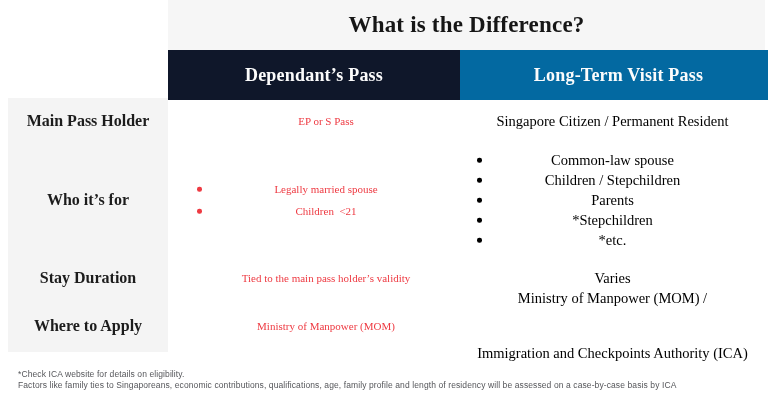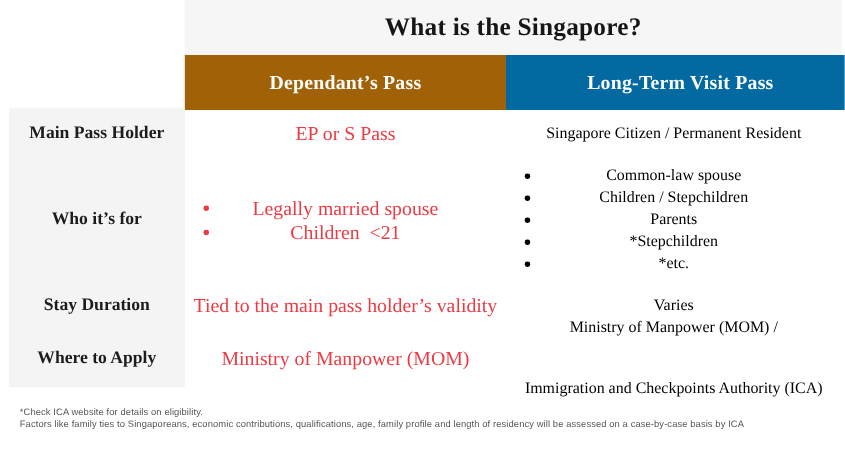--- a/index.html
+++ b/index.html
@@ -14,39 +14,39 @@
   }
   .title-bar h1 {
     margin:0; font-size:23px; font-weight:600; color:#161616; letter-spacing:0.2px;
   }
   
   .hdr {
     position:absolute; top:50px; height:50px;
     display:flex; align-items:center; justify-content:center;
     color:#fcfcfc; font-weight:700; font-size:18px; letter-spacing:0.2px;
   }
-  .hdr-dp   { left:168px; width:292px; background:#a16207; }
+  .hdr-dp   { left:168px; width:292px; background:#0f172a; }
   .hdr-ltvp { left:460px; width:317px; background:#0369a1; }
   
   .label-panel {
     position:absolute; left:8px; top:98px; width:160px; height:254px;
     background:#f4f4f4;
   }
   
   .row { position:absolute; left:0; width:768px; }
   .row-1 { top:98px;  height:46px; }
   .row-2 { top:144px; height:112px; }
   .row-3 { top:256px; height:44px; }
   .row-4 { top:300px; height:52px; }
   .cell {
     position:absolute; top:0; bottom:0;
     display:flex; flex-direction:column; align-items:center; justify-content:center;
   }
   .cell-lbl  { left:8px;   width:160px; font-weight:700; font-size:16px; color:#1c1c1c; }
-  .cell-dp   { left:168px; width:292px; color:#ee3a42; font-size:18px; }
+  .cell-dp   { left:180px; width:292px; color:#ee3a42; font-size:11px; }
   .cell-ltvp { left:460px; width:305px; color:#000000; font-size:14.5px; }
   .cell span { white-space:pre-wrap; }
   .two-line { line-height:19px; text-align:center;gap:36px; }
   
   .li { position:relative; width:100%; text-align:center; }
   .cell-ltvp .li { line-height:20px; }
   .cell-dp   .li { line-height:22px; }
   .dot {
     position:absolute; left:17px; top:50%; transform:translateY(-50%);
     width:4.5px; height:4.5px; border-radius:50%; background:currentColor;
@@ -58,21 +58,21 @@
     font-size:8.5px; line-height:10.5px; color:#55565a; letter-spacing:0.1px;
   }
   .footer div { white-space:pre; }
 </style>
 </head>
 <body>
 
 <div class="canvas">
 
   <div class="title-bar">
-    <h1>What is the Singapore?</h1>
+    <h1>What is the Difference?</h1>
   </div>
 
   <div class="hdr hdr-dp">
     <span>Dependant’s Pass</span>
   </div>
   <div class="hdr hdr-ltvp">
     <span>Long-Term Visit Pass</span>
   </div>
 
   <div class="label-panel"></div>

